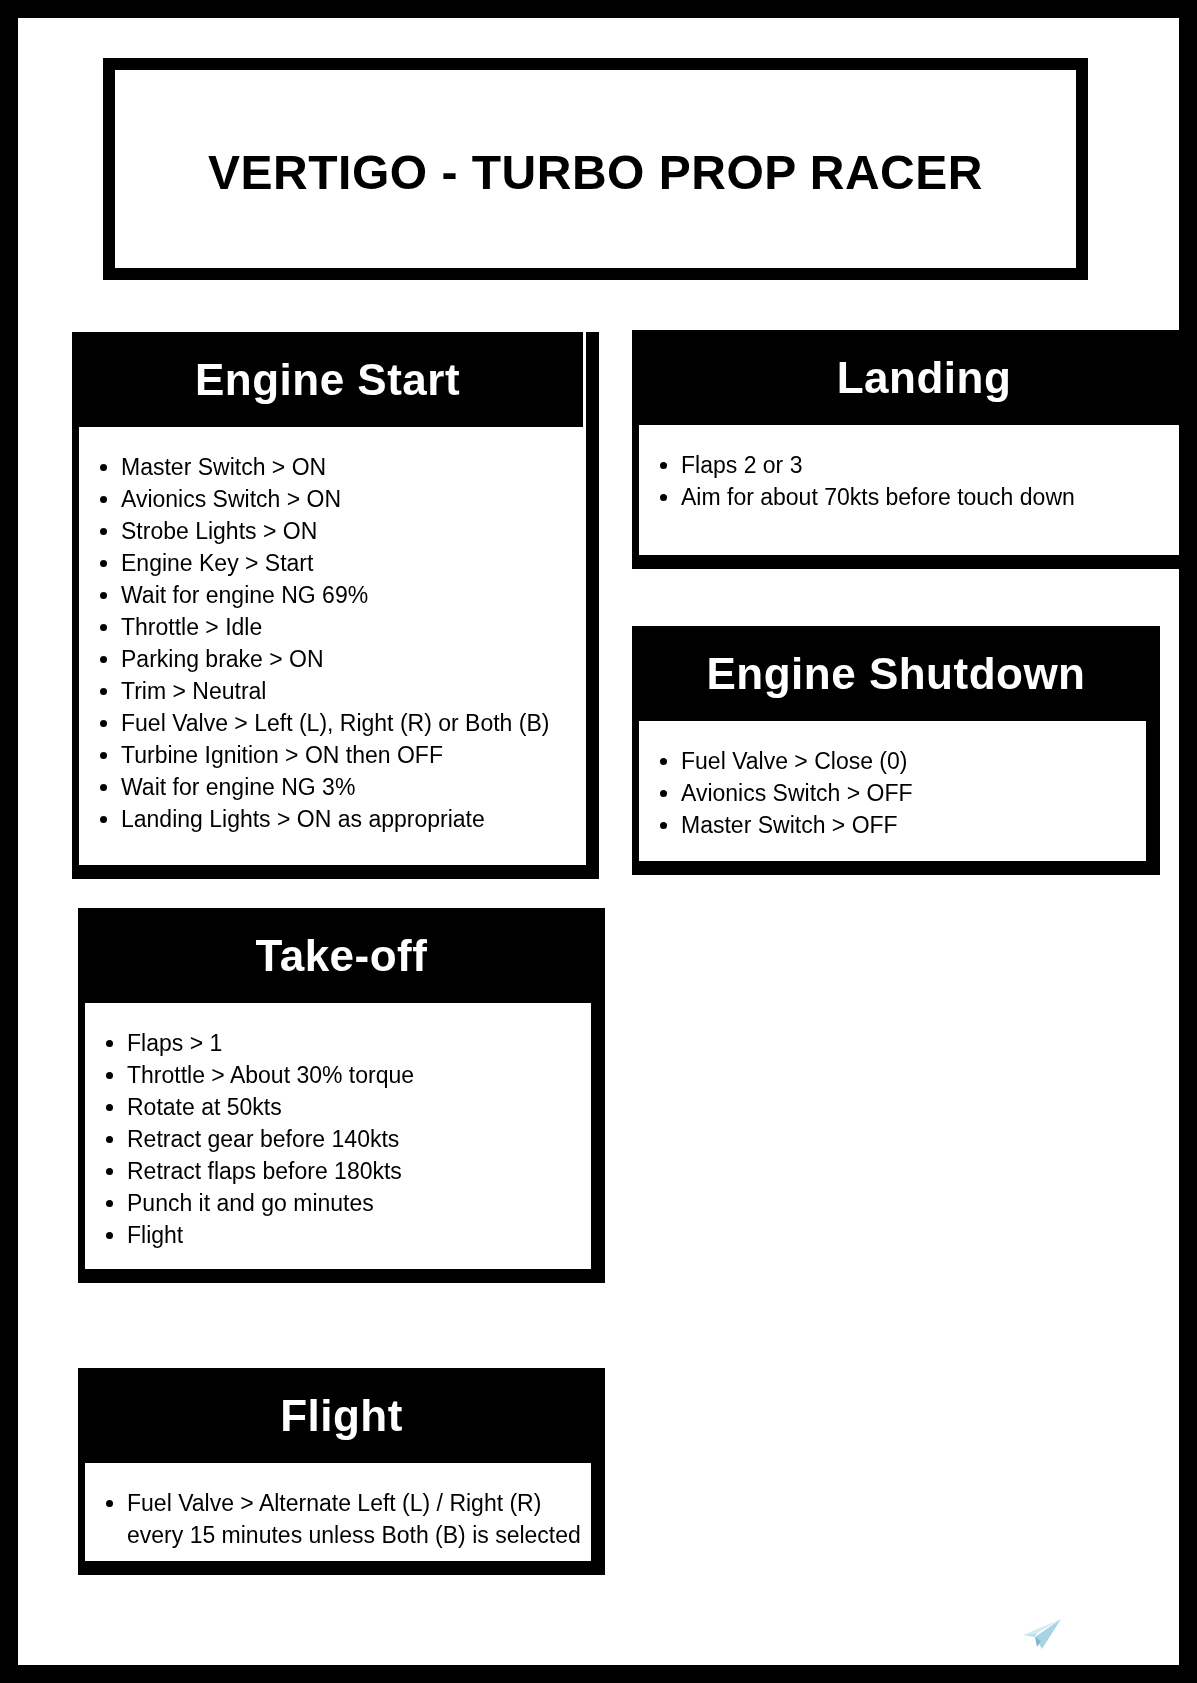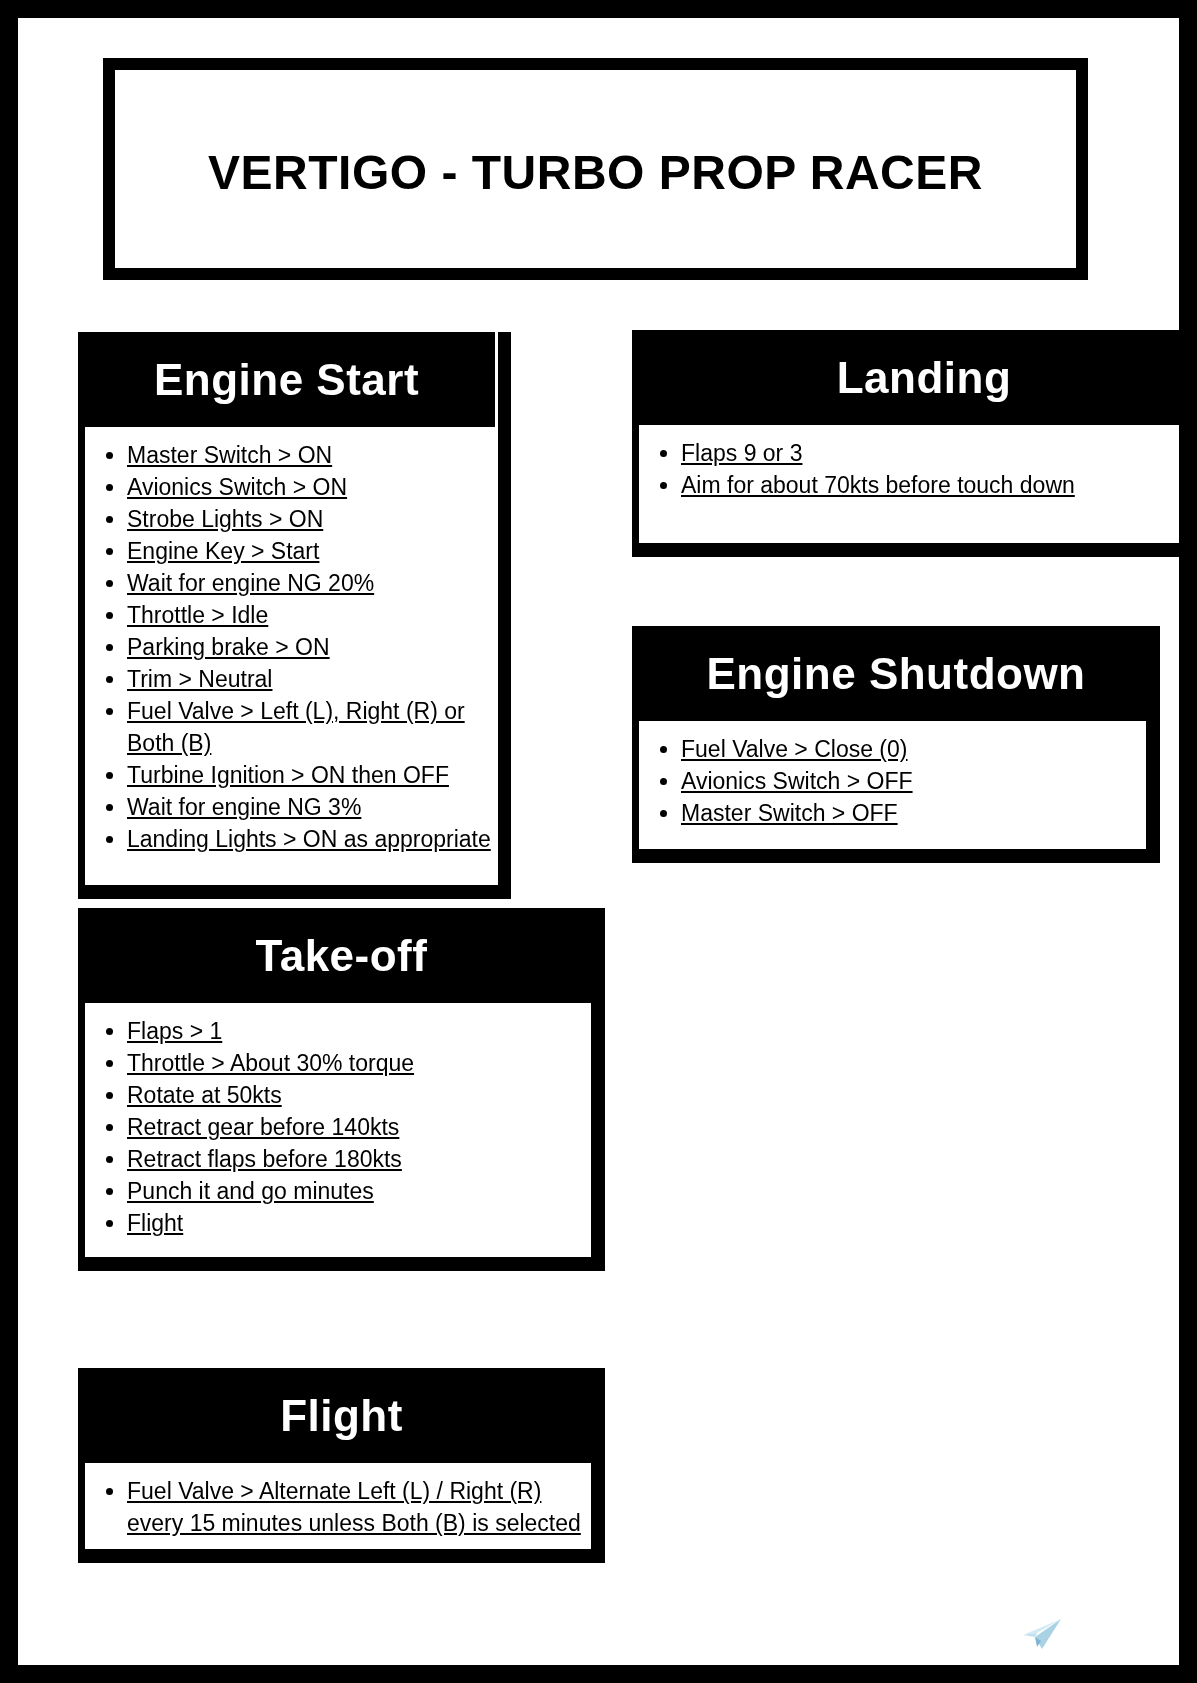--- a/index.html
+++ b/index.html
@@ -28,29 +28,29 @@
 
   .section{position:absolute;border-bottom:14px solid #000;box-sizing:border-box;}
   .sec-header{
     background:#000;color:#fff;height:95px;
     display:flex;align-items:center;justify-content:center;
     font-weight:bold;font-size:44px;letter-spacing:0.5px;
   }
   .sec-body{
     background:#fff;
     border-left:7px solid #000;border-right:14px solid #000;
-    padding:12px 4px 28px 8px;box-sizing:border-box;text-decoration:underline;
+    padding:24px 4px 28px 8px;box-sizing:border-box;
   }
   .sec-body ul{margin:0;padding:0 0 0 34px;list-style:disc outside;}
   .sec-body li{
     font-size:23px;line-height:32px;color:#000;
   }
 
   
-  .sec-engine-start{left:60px;top:314px;width:433px;}
+  .sec-engine-start{left:54px;top:314px;width:527px;}
   .sec-take-off   {left:60px;top:890px;width:527px;}
   .sec-flight     {left:60px;top:1350px;width:527px;}
   .sec-landing    {left:614px;top:312px;width:584px;}
   .sec-shutdown   {left:614px;top:602px;width:528px;margin-top:6px;}
 
   
   .sec-engine-start .sec-body{padding-bottom:30px;}
   .sec-take-off    .sec-body{padding-bottom:18px;}
   .sec-flight      .sec-body{padding-bottom:10px;}
   .sec-landing     .sec-body{padding-bottom:42px;}
@@ -78,21 +78,21 @@
 
   <div class="section sec-engine-start">
     <div class="right-strip"></div>
     <div class="sec-header">Engine Start</div>
     <div class="sec-body">
       <ul>
           <li>Master Switch &gt; ON</li>
           <li>Avionics Switch &gt; ON</li>
           <li>Strobe Lights &gt; ON</li>
           <li>Engine Key &gt; Start</li>
-          <li>Wait for engine NG 20%</li>
+          <li>Wait for engine NG 69%</li>
           <li>Throttle &gt; Idle</li>
           <li>Parking brake &gt; ON</li>
           <li>Trim &gt; Neutral</li>
           <li>Fuel Valve &gt; Left (L), Right (R) or Both (B)</li>
           <li>Turbine Ignition &gt; ON then OFF</li>
           <li>Wait for engine NG 3%</li>
           <li>Landing Lights &gt; ON as appropriate</li>
         </ul>
     </div>
   </div>
@@ -118,21 +118,21 @@
       <ul>
           <li>Fuel Valve &gt; Alternate Left (L) / Right (R) every 15 minutes unless Both (B) is selected</li>
         </ul>
     </div>
   </div>
 
   <div class="section sec-landing">
     <div class="sec-header">Landing</div>
     <div class="sec-body">
       <ul>
-          <li>Flaps 9 or 3</li>
+          <li>Flaps 2 or 3</li>
           <li>Aim for about 70kts before touch down</li>
         </ul>
     </div>
   </div>
 
   <div class="section sec-shutdown">
     <div class="sec-header">Engine Shutdown</div>
     <div class="sec-body">
       <ul>
           <li>Fuel Valve &gt; Close (0)</li>

